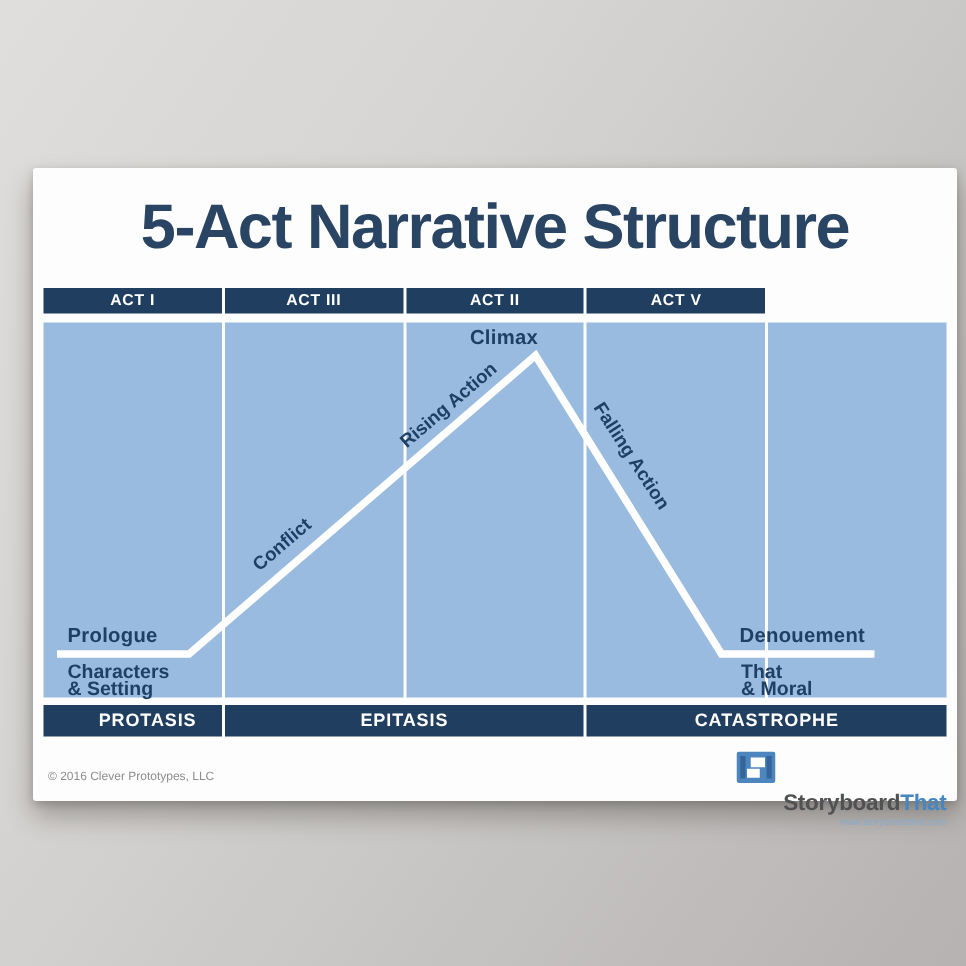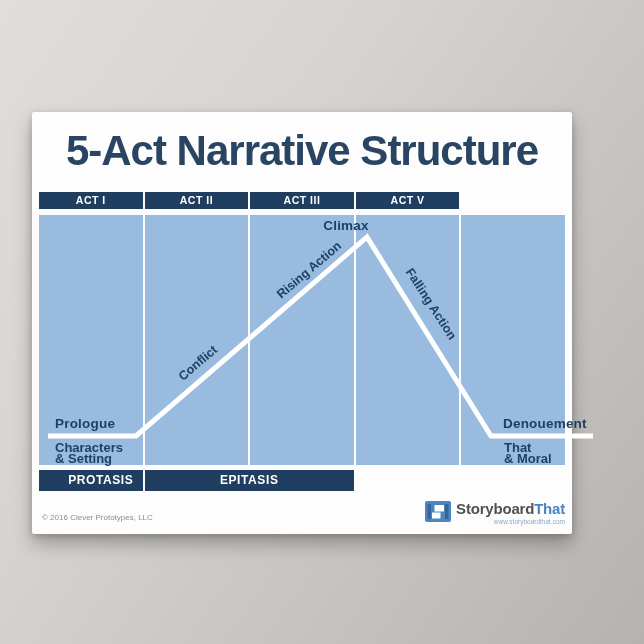--- a/index.html
+++ b/index.html
@@ -2,21 +2,21 @@
 <html><head>
 <meta charset="utf-8">
 <style>
   html,body{margin:0;padding:0;}
   body{
     width:644px;height:644px;overflow:hidden;position:relative;
     background:linear-gradient(125deg,#e0dedc 0%,#d6d4d2 35%,#c7c5c3 65%,#b5b2b1 100%);
     font-family:"Liberation Sans",sans-serif;
   }
   .poster{
-    position:absolute;left:32px;top:112px;width:540px;height:422px;
+    position:absolute;left:22px;top:112px;width:616px;height:422px;
     background:#fdfdfd;border-radius:2px;
     box-shadow:0 10px 18px rgba(70,65,60,.40),0 2px 6px rgba(0,0,0,.18);
   }
   .poster-title{
     position:absolute;top:16px;left:0;right:0;margin:0;
     text-align:center;font-size:42px;line-height:46px;font-weight:bold;
     letter-spacing:-1px;color:#2a4464;white-space:nowrap;
   }
   .grid-row{
     position:absolute;left:7px;right:7px;
@@ -48,37 +48,37 @@
   .sub-label{
     position:absolute;color:#1f4065;font-weight:bold;font-size:13px;
     line-height:11px;white-space:nowrap;
   }
   .copyright{
     position:absolute;left:10px;top:401px;font-size:8px;color:#8f8d8b;
   }
   .logo{
     position:absolute;right:7px;top:389px;display:flex;align-items:flex-start;gap:5px;
   }
-  .logo-text-col{display:flex;flex-direction:column;align-items:flex-end;}
+  .logo-text-col{display:flex;flex-direction:column;align-items:flex-end;margin-top:27px;}
   .logo-name{font-size:15px;font-weight:bold;line-height:16px;letter-spacing:-.2px;}
   .logo-name .primary{color:#4f5153;}
   .logo-name .accent{color:#4687c1;}
   .logo-url{font-size:6.5px;color:#8aabcd;margin-top:1px;}
 </style>
 </head>
 <body>
 
 <div class="poster">
 
   <h1 class="poster-title">5-Act Narrative Structure</h1>
 
   <div class="grid-row acts-row">
     <div class="act-cell">ACT I</div>
+    <div class="act-cell">ACT III</div>
     <div class="act-cell">ACT II</div>
-    <div class="act-cell">ACT III</div>
     <div class="act-cell">ACT V</div>
   </div>
 
   <div class="grid-row panels-row">
     <div class="panel"></div>
     <div class="panel"></div>
     <div class="panel"></div>
     <div class="panel"></div>
     <div class="panel"></div>
   </div>
@@ -103,20 +103,21 @@
 
   <div class="arc-label big-label" style="left:471px;top:304px;">Denouement</div>
   <div class="sub-label" style="left:472px;top:330px;">
     <div>That</div>
     <div>&amp; Moral</div>
   </div>
 
   <div class="grid-row phases-row">
     <div class="phase-cell span1">PROTASIS</div>
     <div class="phase-cell span2">EPITASIS</div>
+    <div class="phase-cell span2">CATASTROPHE</div>
   </div>
 
   <div class="copyright">© 2016 Clever Prototypes, LLC</div>
 
   <div class="logo">
     <svg width="26" height="21" viewBox="0 0 26 21">
       <rect x="0" y="0" width="26" height="21" rx="2" fill="#4d86bf"></rect>
       <rect x="2.5" y="3" width="3.5" height="15" fill="#36659b"></rect>
       <rect x="20" y="3" width="3.5" height="15" fill="#36659b"></rect>
       <rect x="9.5" y="4" width="9.5" height="6.5" fill="#ffffff"></rect>

